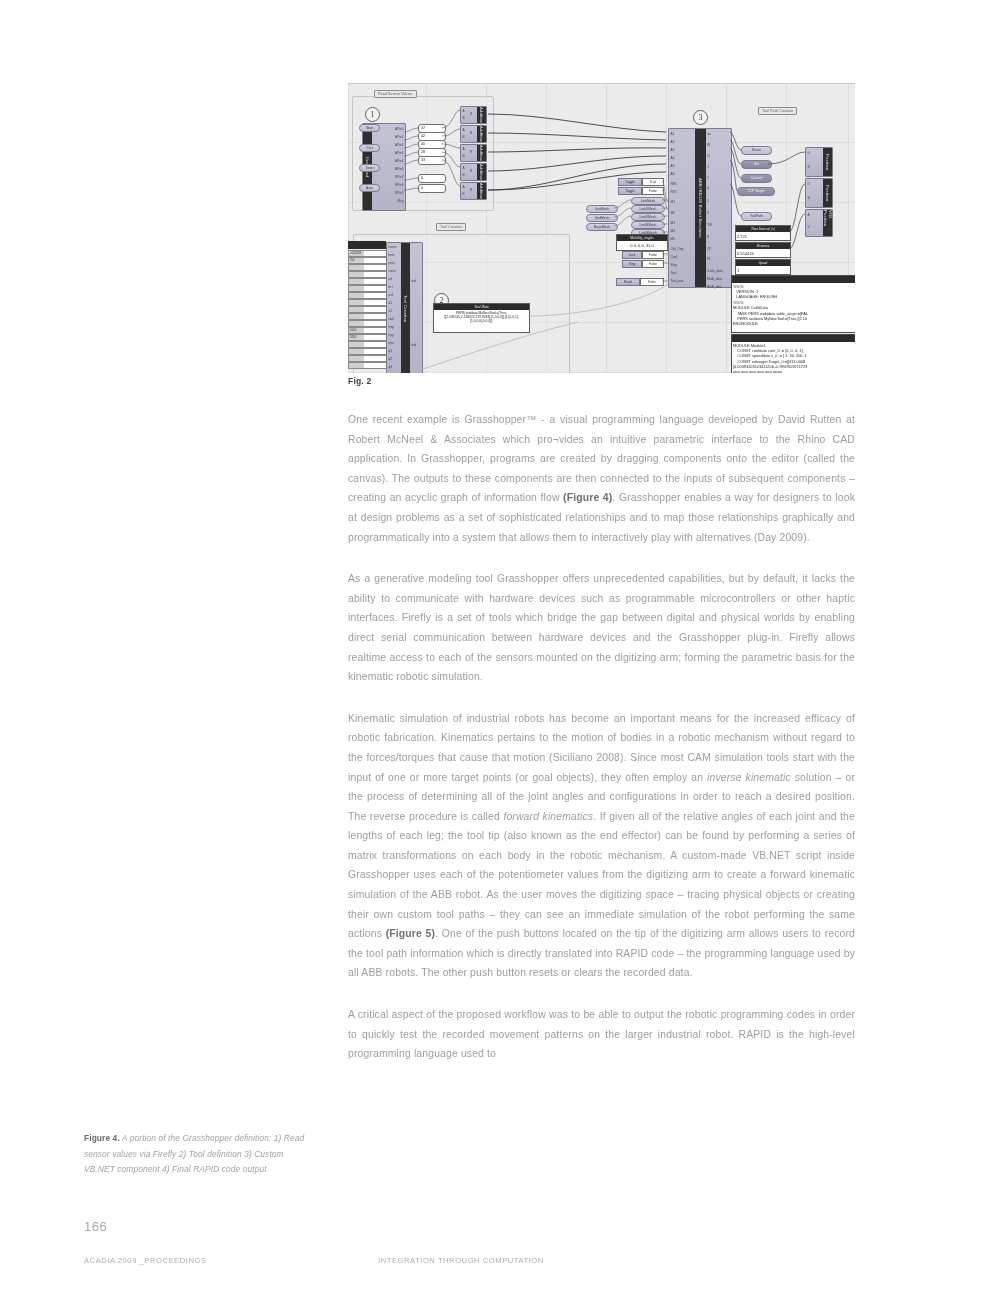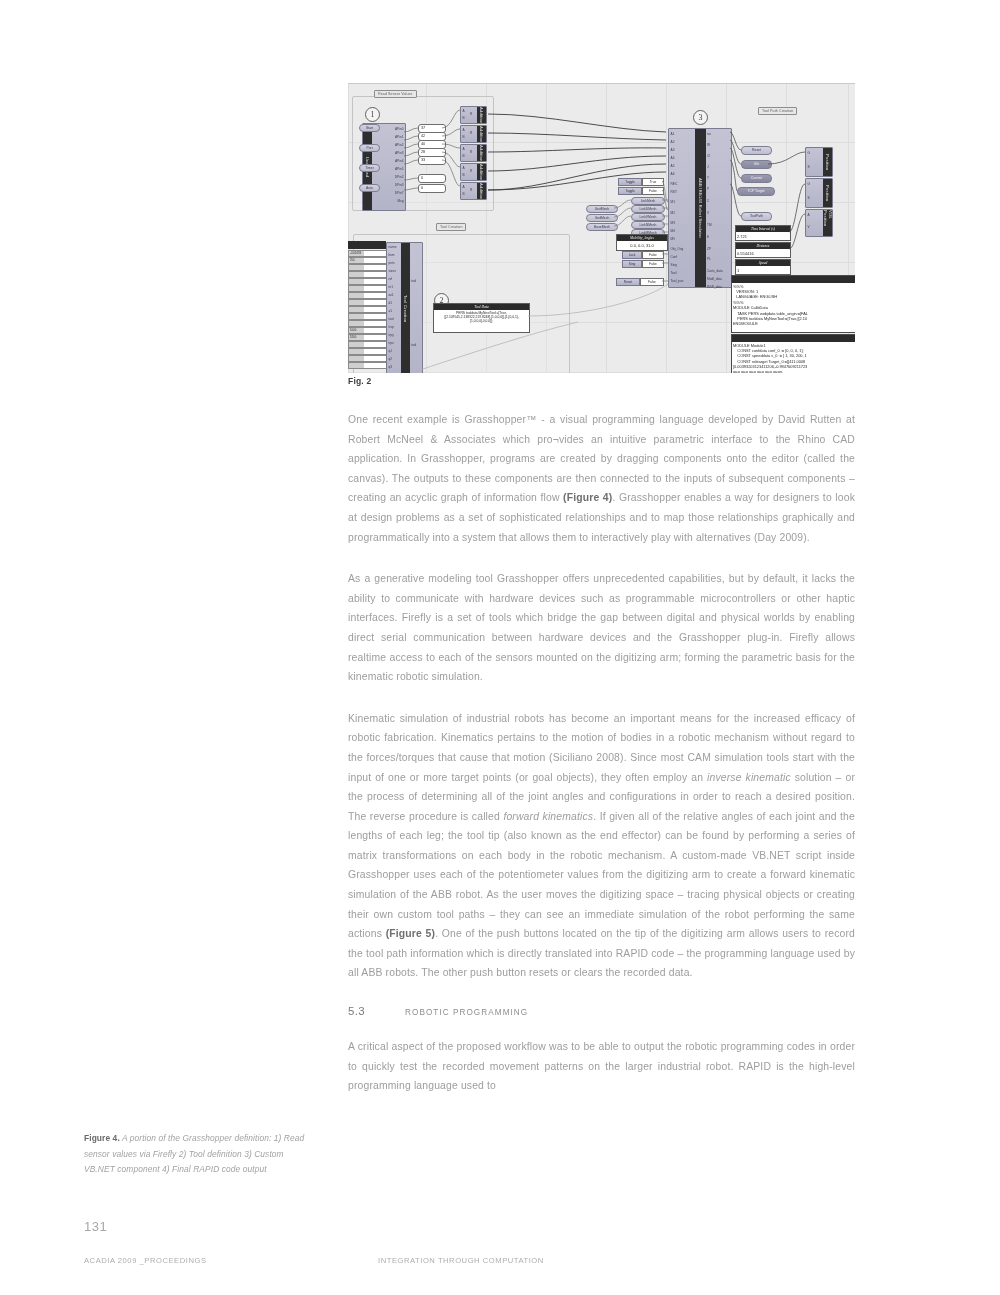--- a/index.html
+++ b/index.html
@@ -657,25 +657,21 @@
 
 <div class="col" style="top:410px;">
 
   <p class="body"><span>One recent example is Grasshopper™ - a visual programming language developed by David Rutten at Robert McNeel &amp; Associates which pro¬vides an intuitive parametric interface to the Rhino CAD application. In Grasshopper, programs are created by dragging components onto the editor (called the canvas). The outputs to these components are then connected to the inputs of subsequent components – creating an acyclic graph of information flow </span><b>(Figure 4)</b><span>.  Grasshopper enables a way for designers to look at design problems as a set of sophisticated relationships and to map those relationships graphically and programmatically into a system that allows them to interactively play with alternatives (Day 2009).</span></p>
 
   <p class="body">As a generative modeling tool Grasshopper offers unprecedented capabilities, but by default, it lacks the ability to communicate with hardware devices such as programmable microcontrollers or other haptic interfaces.  Firefly is a set of tools which bridge the gap between digital and physical worlds by enabling direct serial communication between hardware devices and the Grasshopper plug-in.  Firefly allows realtime access to each of the sensors mounted on the digitizing arm; forming the parametric basis for the kinematic robotic simulation.</p>
 
 
   <p class="body"><span>Kinematic simulation of industrial robots has become an important means for the increased efficacy of robotic fabrication.  Kinematics pertains to the motion of bodies in a robotic mechanism without regard to the forces/torques that cause that motion (Siciliano 2008).  Since most CAM simulation tools start with the input of one or more target points (or goal objects), they often employ an </span><i>inverse kinematic</i><span> solution – or the process of determining all of the joint angles and configurations in order to reach a desired position.  The reverse procedure is called </span><i>forward kinematics</i><span>.  If given all of the relative angles of each joint and the lengths of each leg; the tool tip (also known as the end effector) can be found by performing a series of matrix transformations on each body in the robotic mechanism.   A custom-made VB.NET script inside Grasshopper uses each of the potentiometer values from the digitizing arm to create a forward kinematic simulation of the ABB robot.  As the user moves the digitizing space – tracing physical objects or creating their own custom tool paths – they can see an immediate simulation of the robot performing the same actions </span><b>(Figure 5)</b><span>.  One of the push buttons located on the tip of the digitizing arm allows users to record the tool path information which is directly translated into RAPID code – the programming language used by all ABB robots.  The other push button resets or clears the recorded data.</span></p>
 
-  <div class="sec-head">
-    <div class="sec-num">5.3</div>
-    <div class="sec-title">ROBOTIC PROGRAMMING</div>
-  </div>
 
   <p class="body">A critical aspect of the proposed workflow was to be able to output the robotic programming codes in order to quickly test the recorded movement patterns on the larger industrial robot.   RAPID is the high-level programming language used to</p>
 </div>
 
 <div id="caption"><b>Figure 4.</b><span> A portion of the Grasshopper definition: 1) Read sensor values via Firefly 2) Tool definition 3) Custom VB.NET component  4) Final RAPID code output</span></div>
 
-<div id="page-number">131</div>
+<div id="page-number">166</div>
 <div id="footer-left">ACADIA 2009 _PROCEEDINGS</div>
 <div id="footer-right">INTEGRATION THROUGH COMPUTATION</div>
 
 </body></html>

